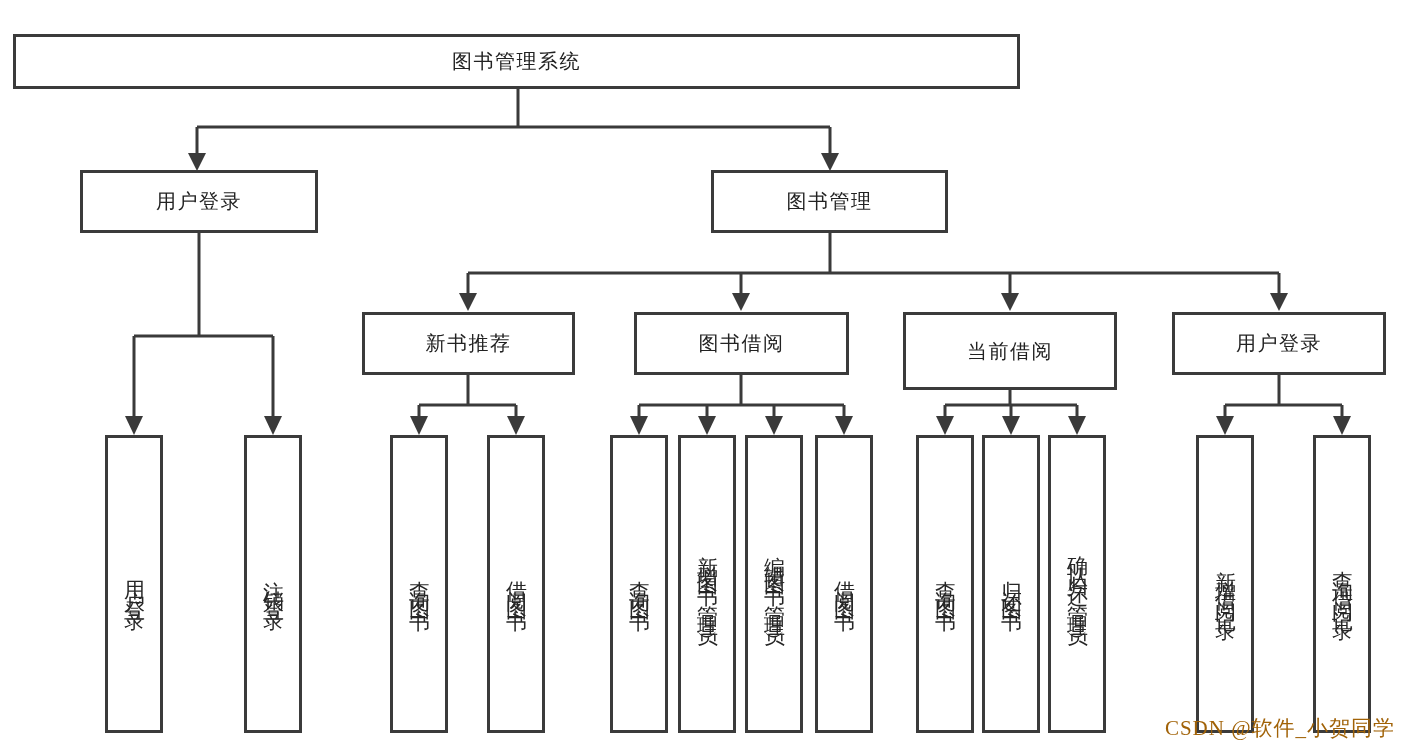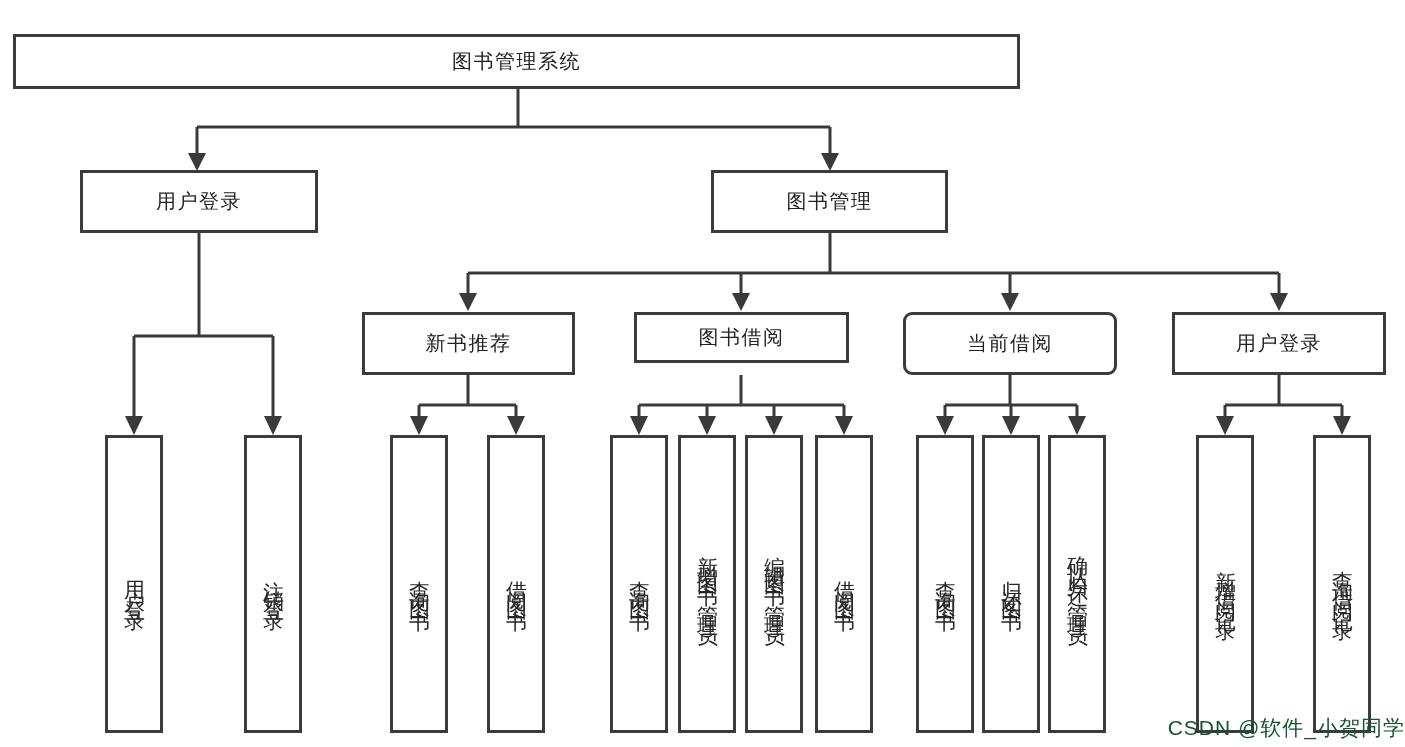--- a/index.html
+++ b/index.html
@@ -14,23 +14,23 @@
     color:#222222;
   }
   .h-node { font-size:20px; letter-spacing:1.5px; }
   .leaf { width:58px; top:435px; height:298px; }
   .vlabel {
     writing-mode:vertical-rl; text-orientation:mixed;
     font-size:21px; line-height:1; letter-spacing:10px; color:#262626;
     max-height:288px;
   }
   .watermark {
-    position:absolute; right:0; bottom:5px;
-    color:#14532d; font-size:21px; letter-spacing:1px;
-    font-family:Liberation Sans, sans-serif;
+    position:absolute; right:10px; bottom:5px;
+    color:#a16207; font-size:21px; letter-spacing:1px;
+    font-family:Liberation Serif, serif;
   }
 </style>
 </head>
 <body>
 
 <div class="canvas">
 
   <svg class="connectors" viewBox="0 0 1405 747" xmlns="http://www.w3.org/2000/svg">
     <g stroke="#3a3a3a" stroke-width="3" fill="none">
 
@@ -85,24 +85,24 @@
   <div class="node h-node" style="left:80px; top:170px; width:238px; height:63px;">
     <span>用户登录</span>
   </div>
   <div class="node h-node" style="left:711px; top:170px; width:237px; height:63px;">
     <span>图书管理</span>
   </div>
 
   <div class="node h-node" style="left:362px; top:312px; width:213px; height:63px;">
     <span>新书推荐</span>
   </div>
-  <div class="node h-node" style="left:634px; top:312px; width:215px; height:51px;">
+  <div class="node h-node" style="left:634px; top:312px; width:215px; height:63px;">
     <span>图书借阅</span>
   </div>
-  <div class="node h-node" style="left:903px; top:312px; width:214px; height:63px;border-radius:9px;">
+  <div class="node h-node" style="left:903px; top:312px; width:214px; height:78px;">
     <span>当前借阅</span>
   </div>
   <div class="node h-node" style="left:1172px; top:312px; width:214px; height:63px;">
     <span>用户登录</span>
   </div>
 
   <div class="node leaf" style="left:105px;">
     <span class="vlabel">用户登录</span>
   </div>
   <div class="node leaf" style="left:244px;">

